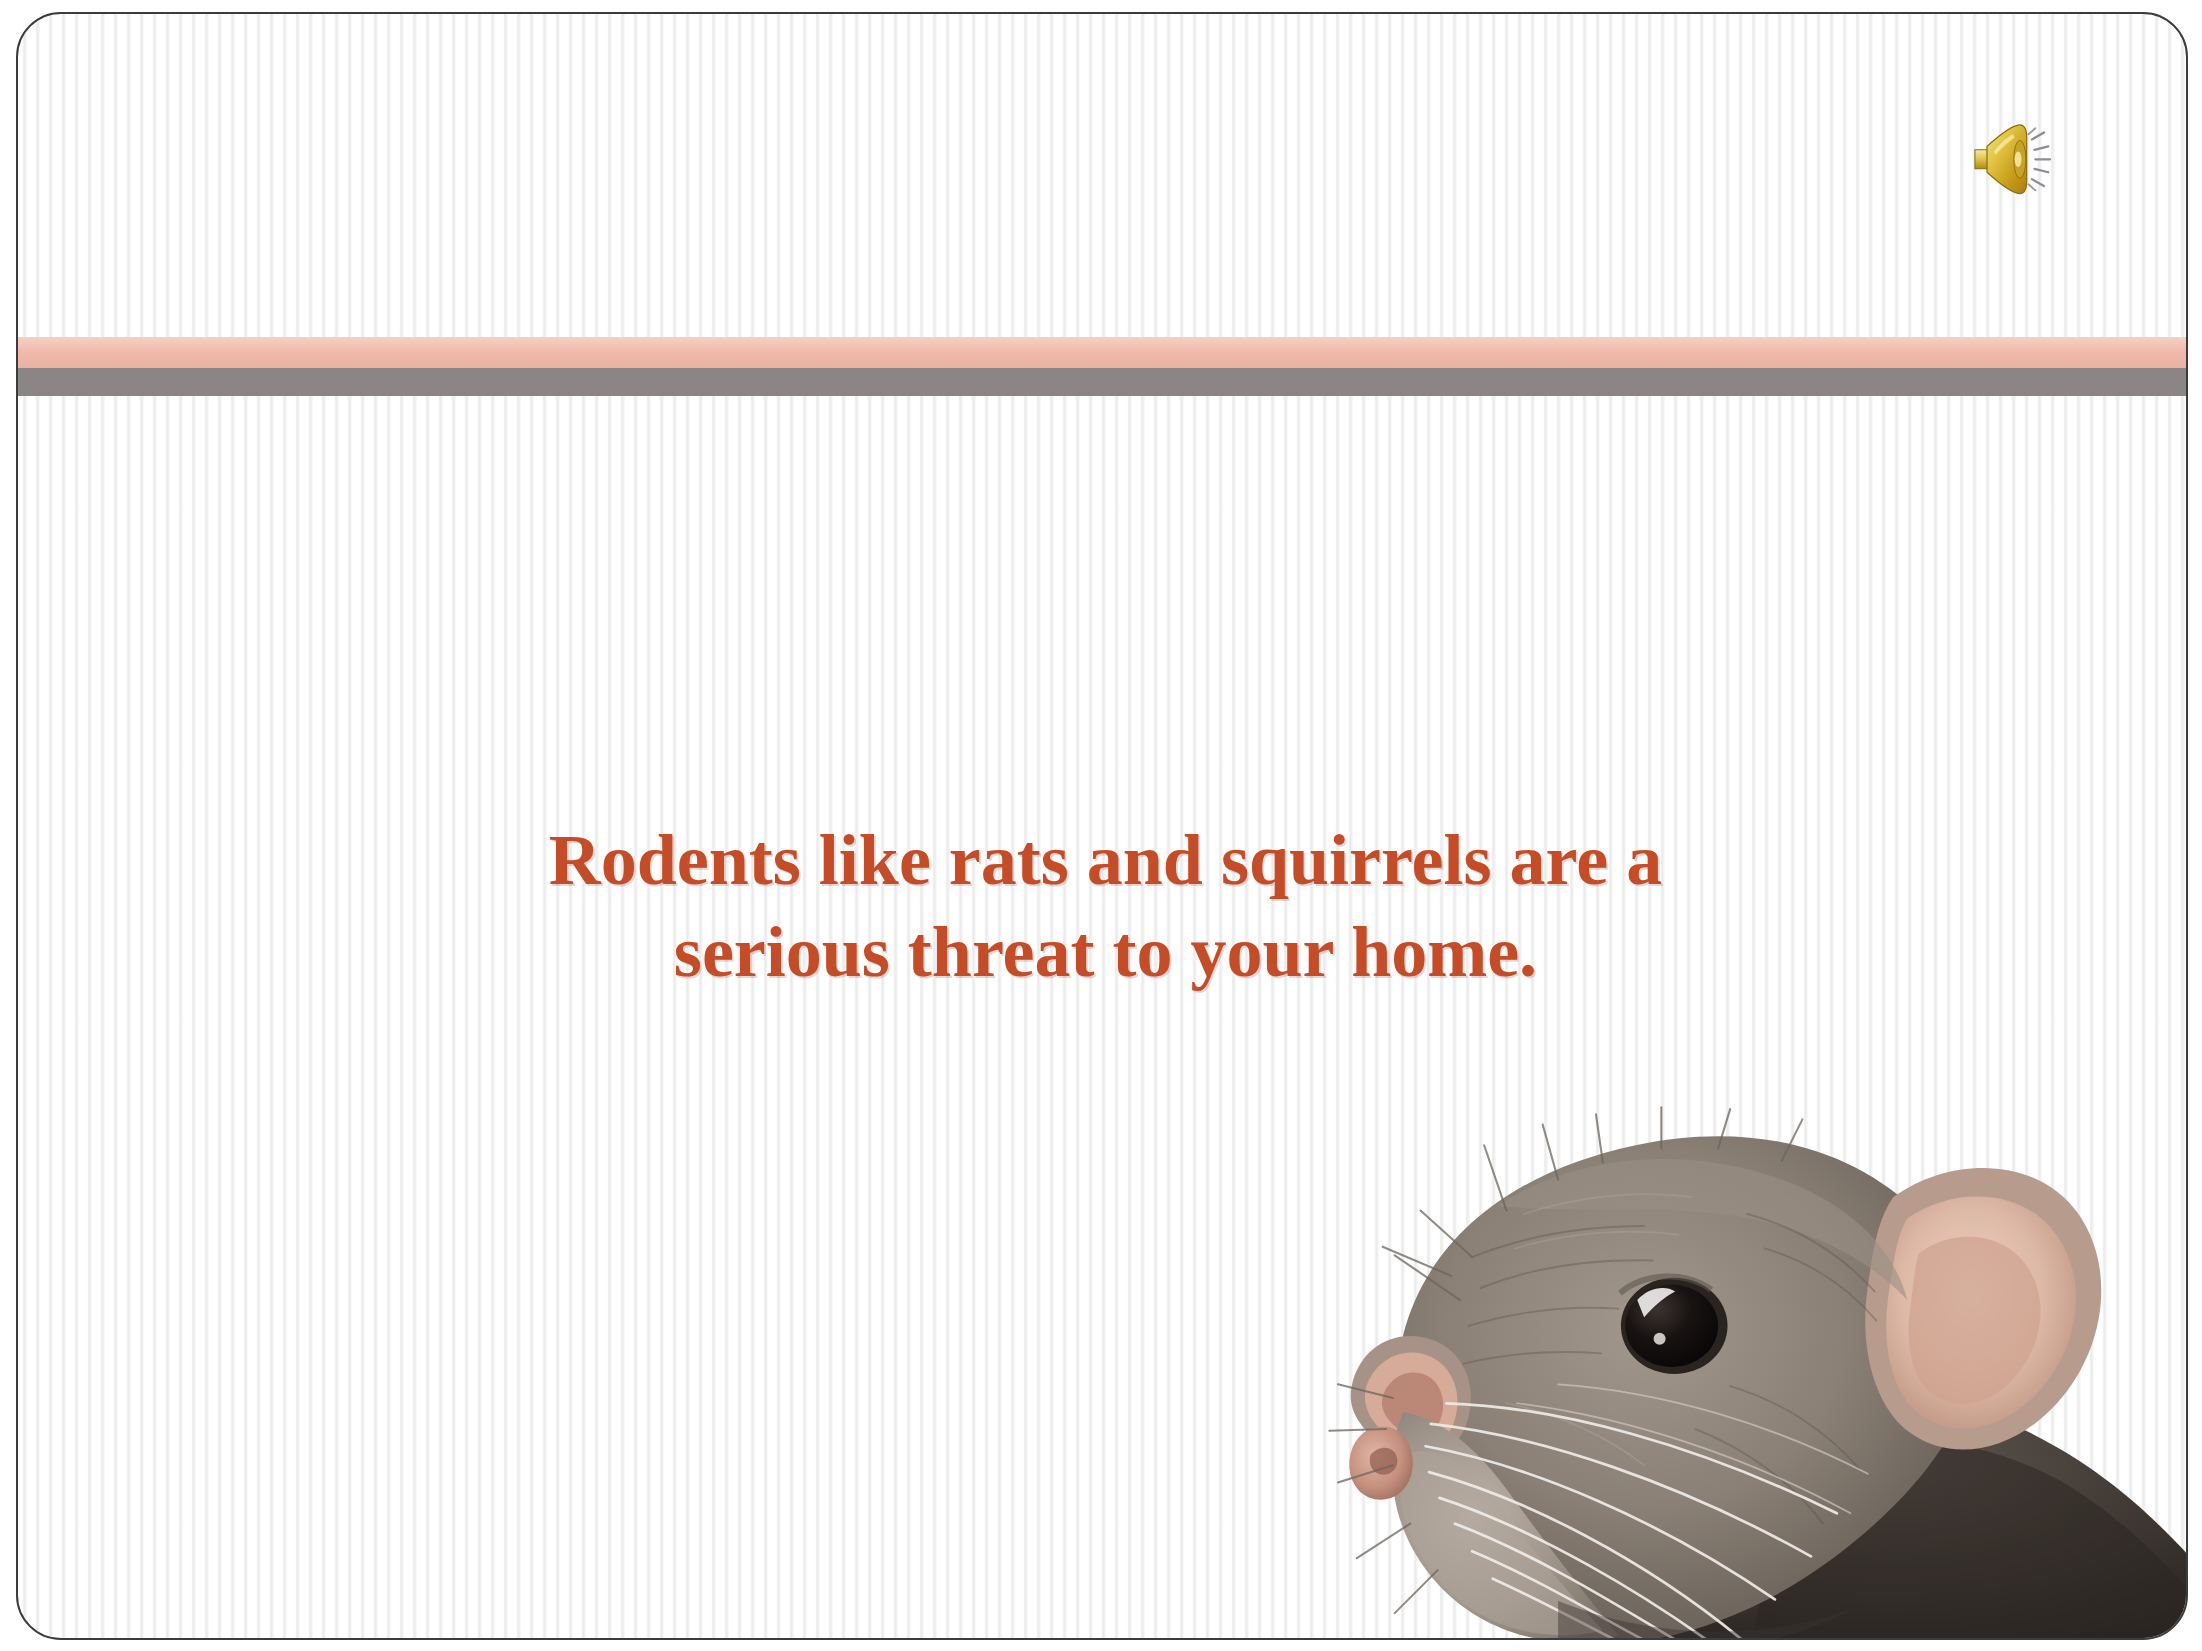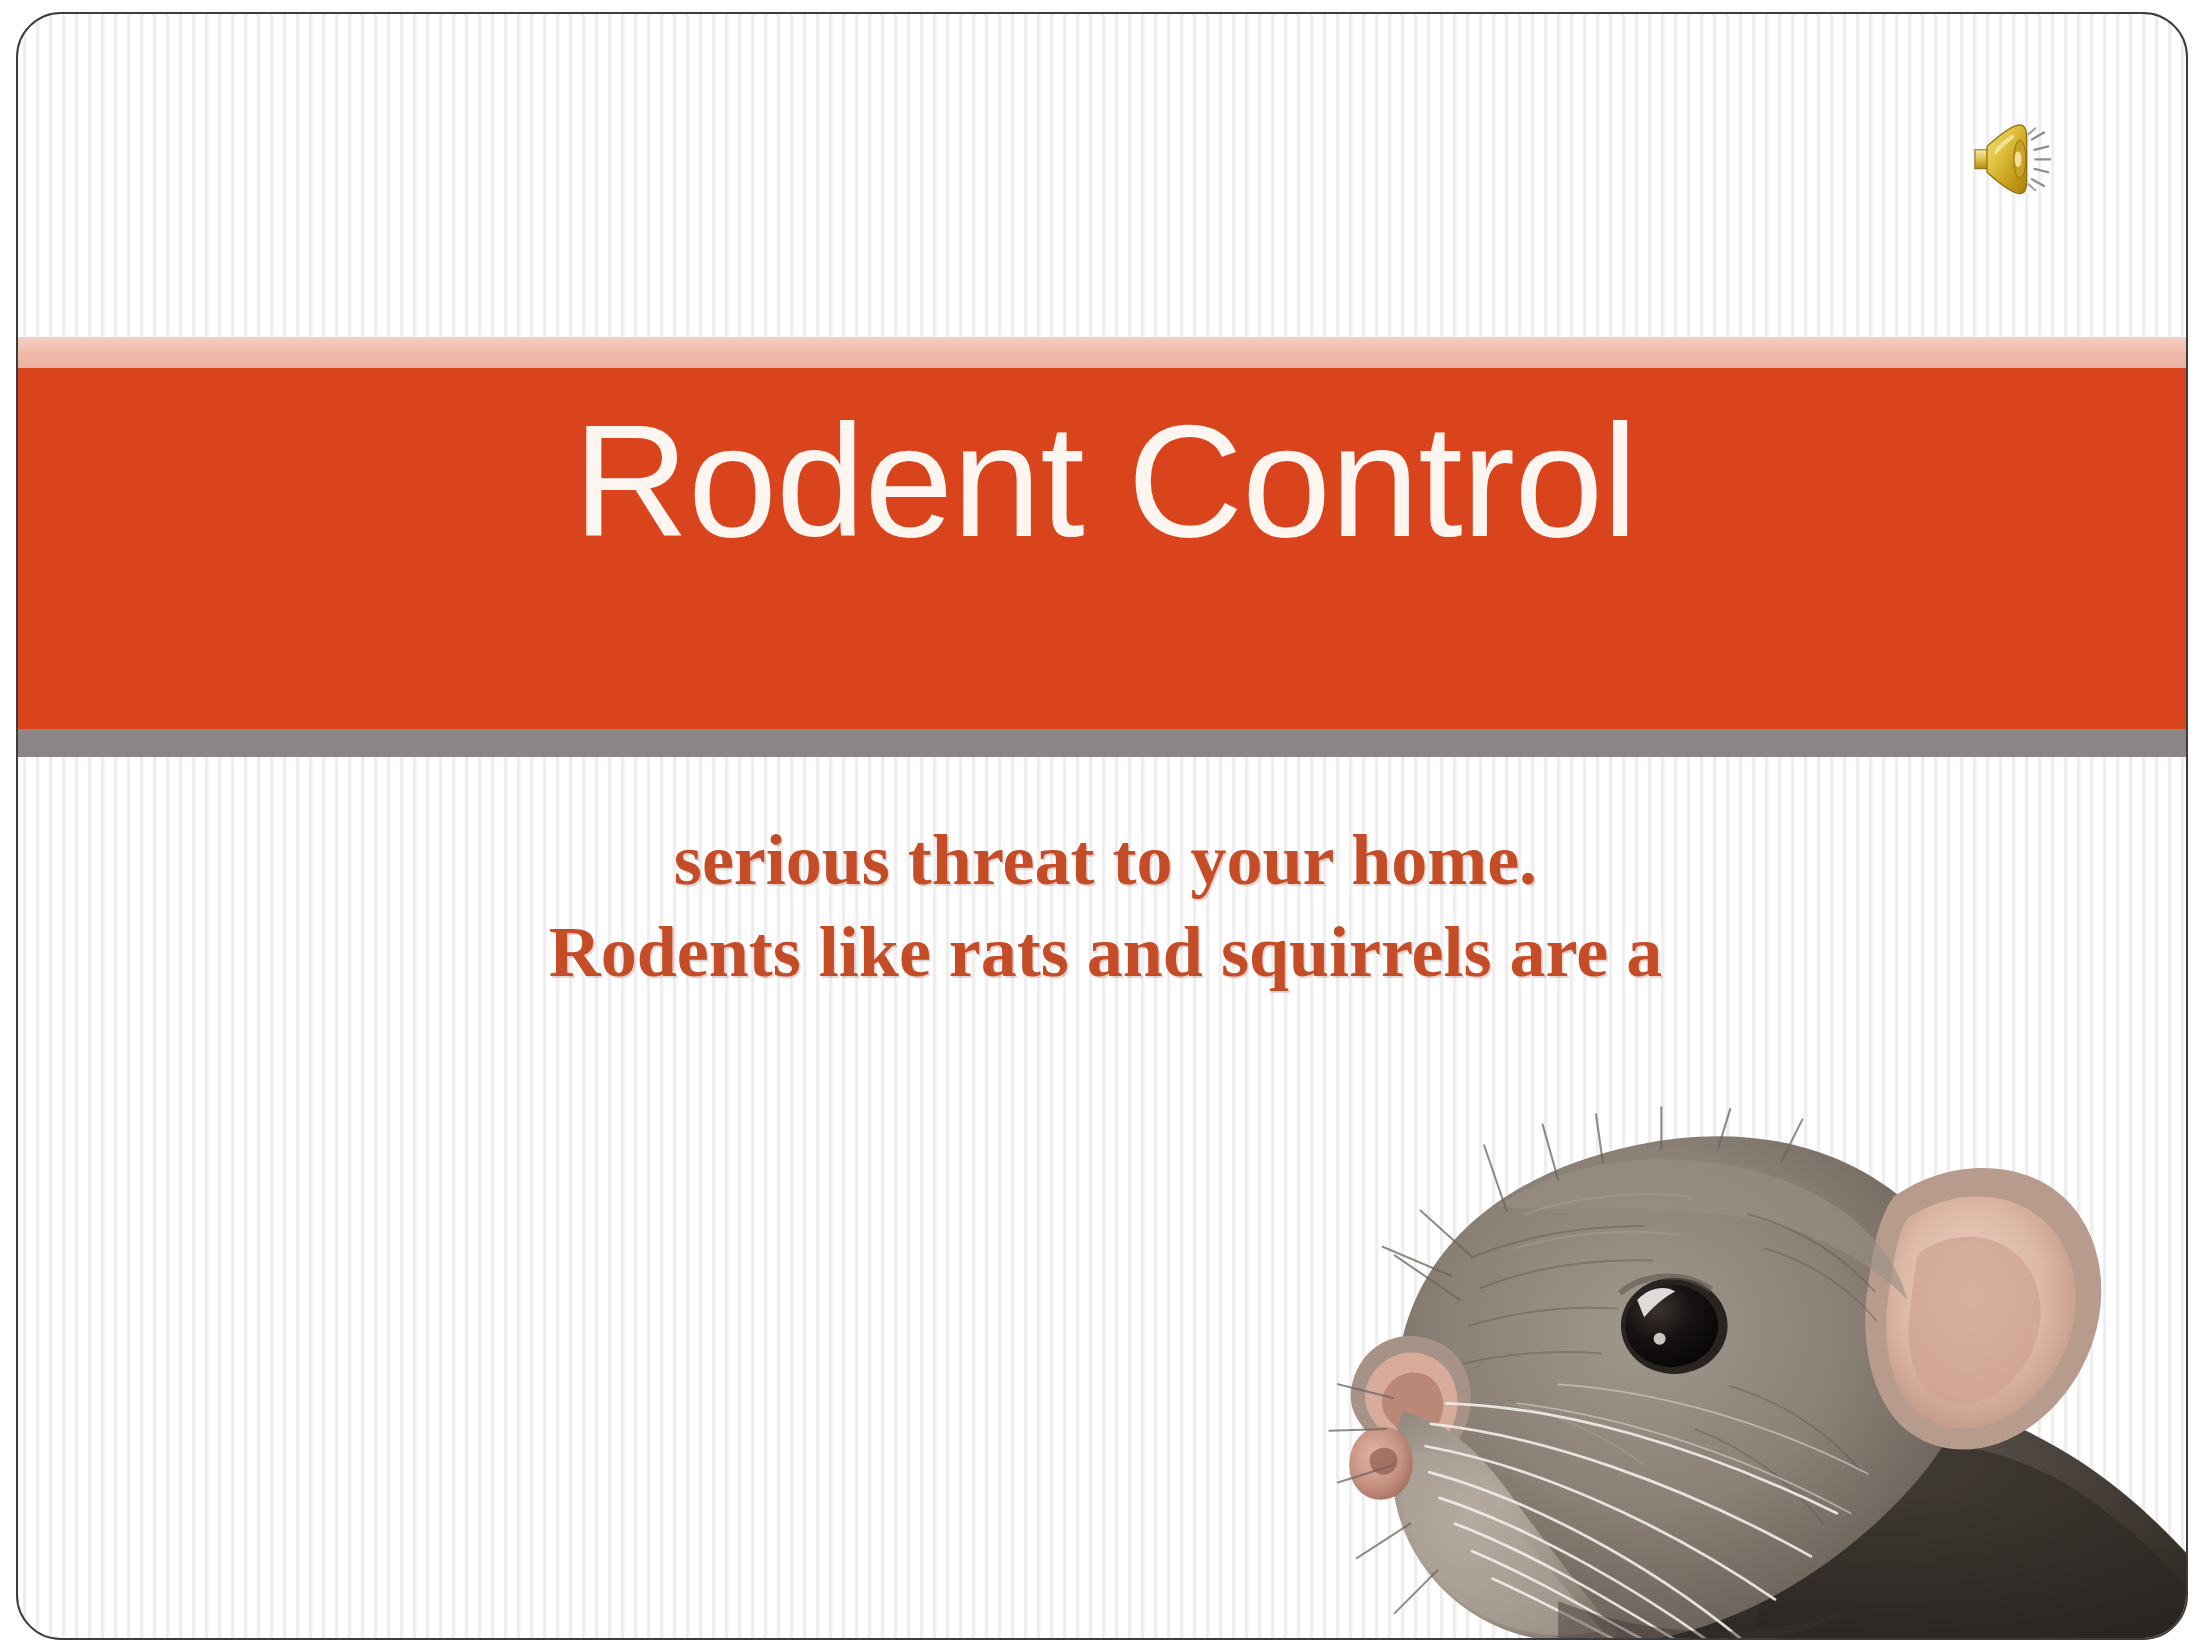--- a/index.html
+++ b/index.html
@@ -307,26 +307,23 @@
             <path d="M160 614 L110 664"></path>
           </g>
 
           <path d="M300 650 C400 690 520 700 640 660 C560 706 420 722 300 700 Z" fill="#3a332e" opacity="0.45"></path>
         </g>
       </svg>
     </div>
 
     <div class="title-band-group">
       <div class="band-pink"></div>
-      <div class="band-orange">
-        <div class="slide-title">Rodent Control</div>
-      </div>
       <div class="band-gray"></div>
     </div>
 
     <div class="slide-subtitle">
+      <div>Rodents like rats and squirrels are a</div>
       <div>serious threat to your home.</div>
-      <div>Rodents like rats and squirrels are a</div>
     </div>
 
   </div>
 </div>
 
 
 </body></html>

